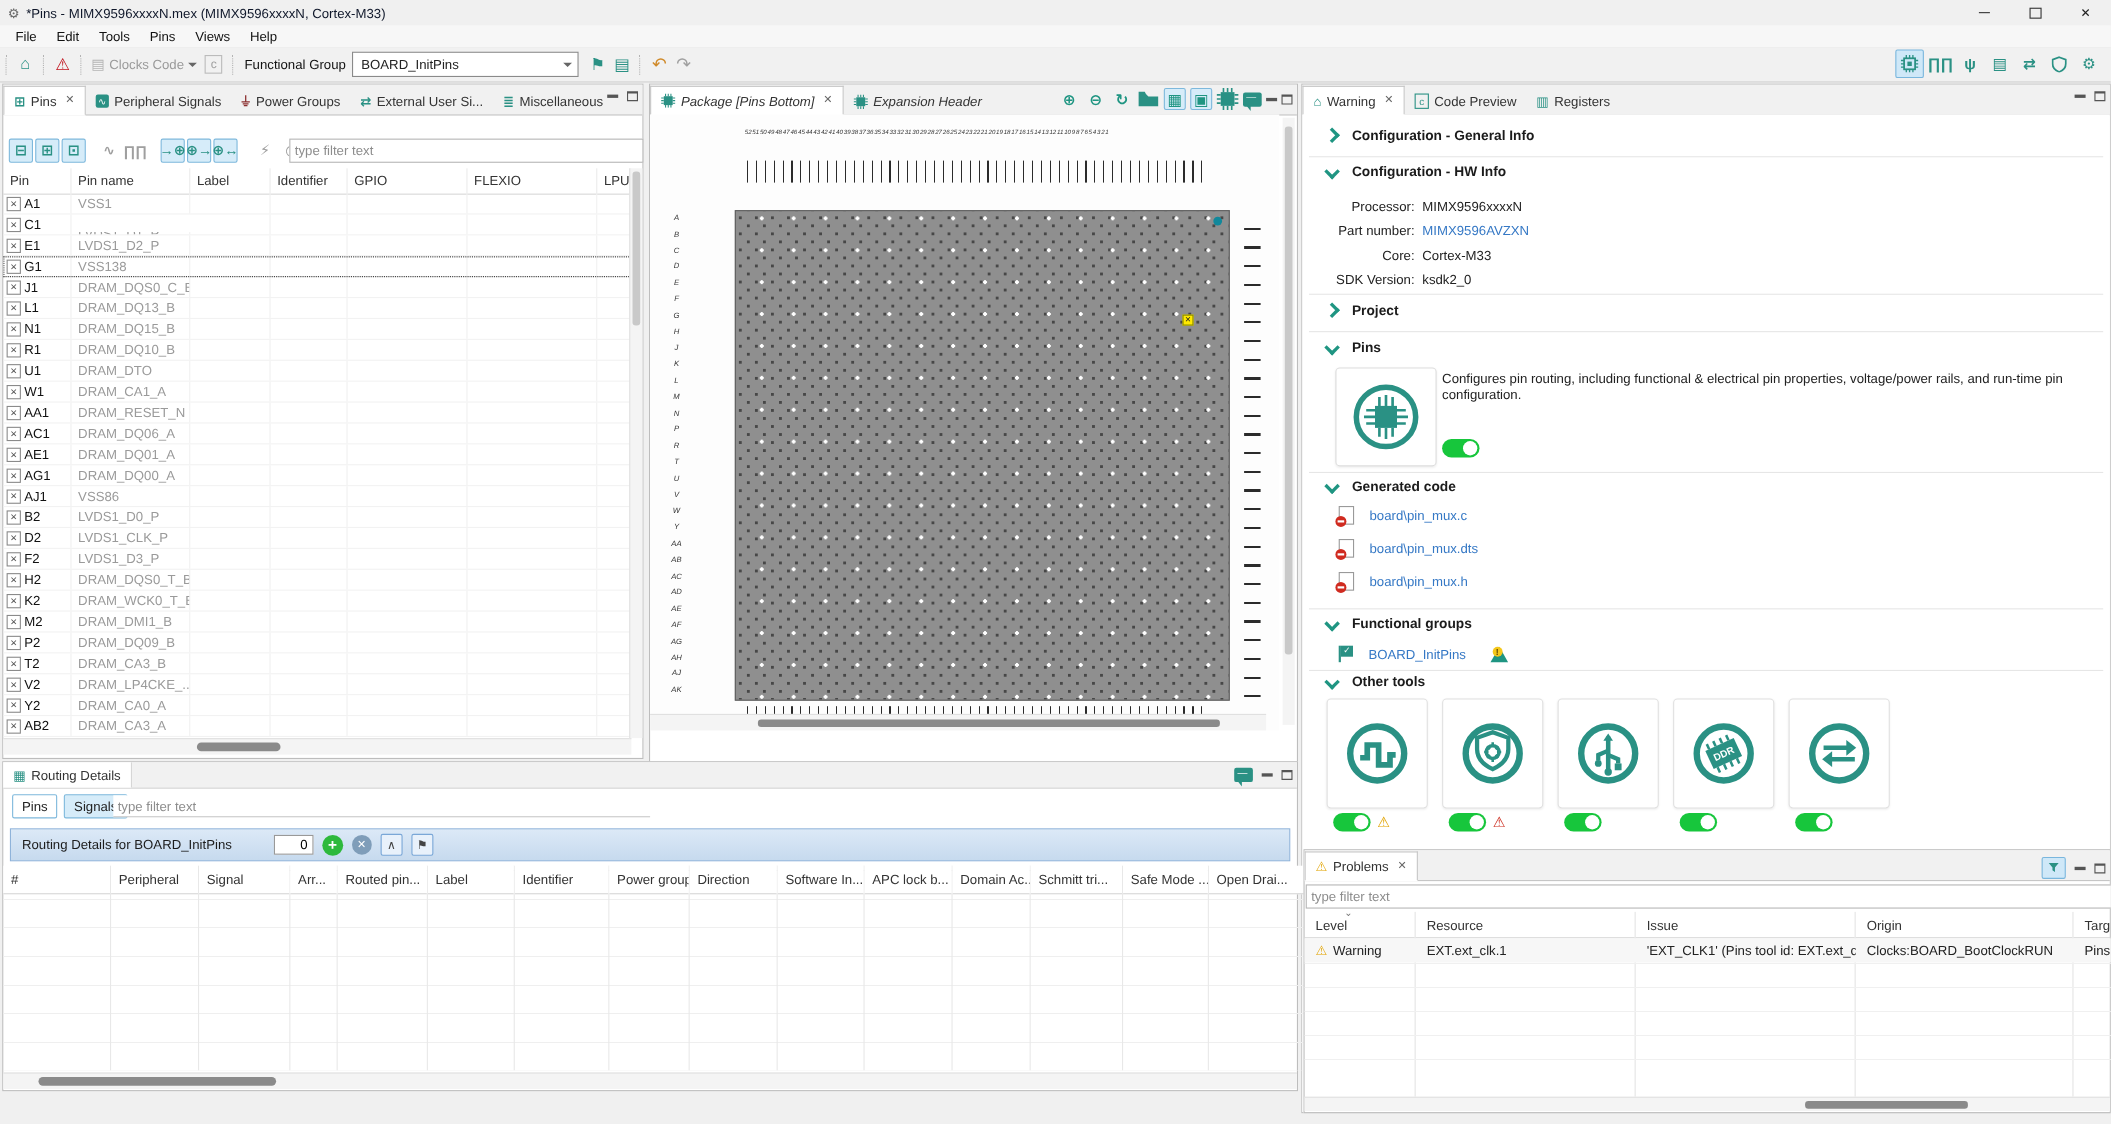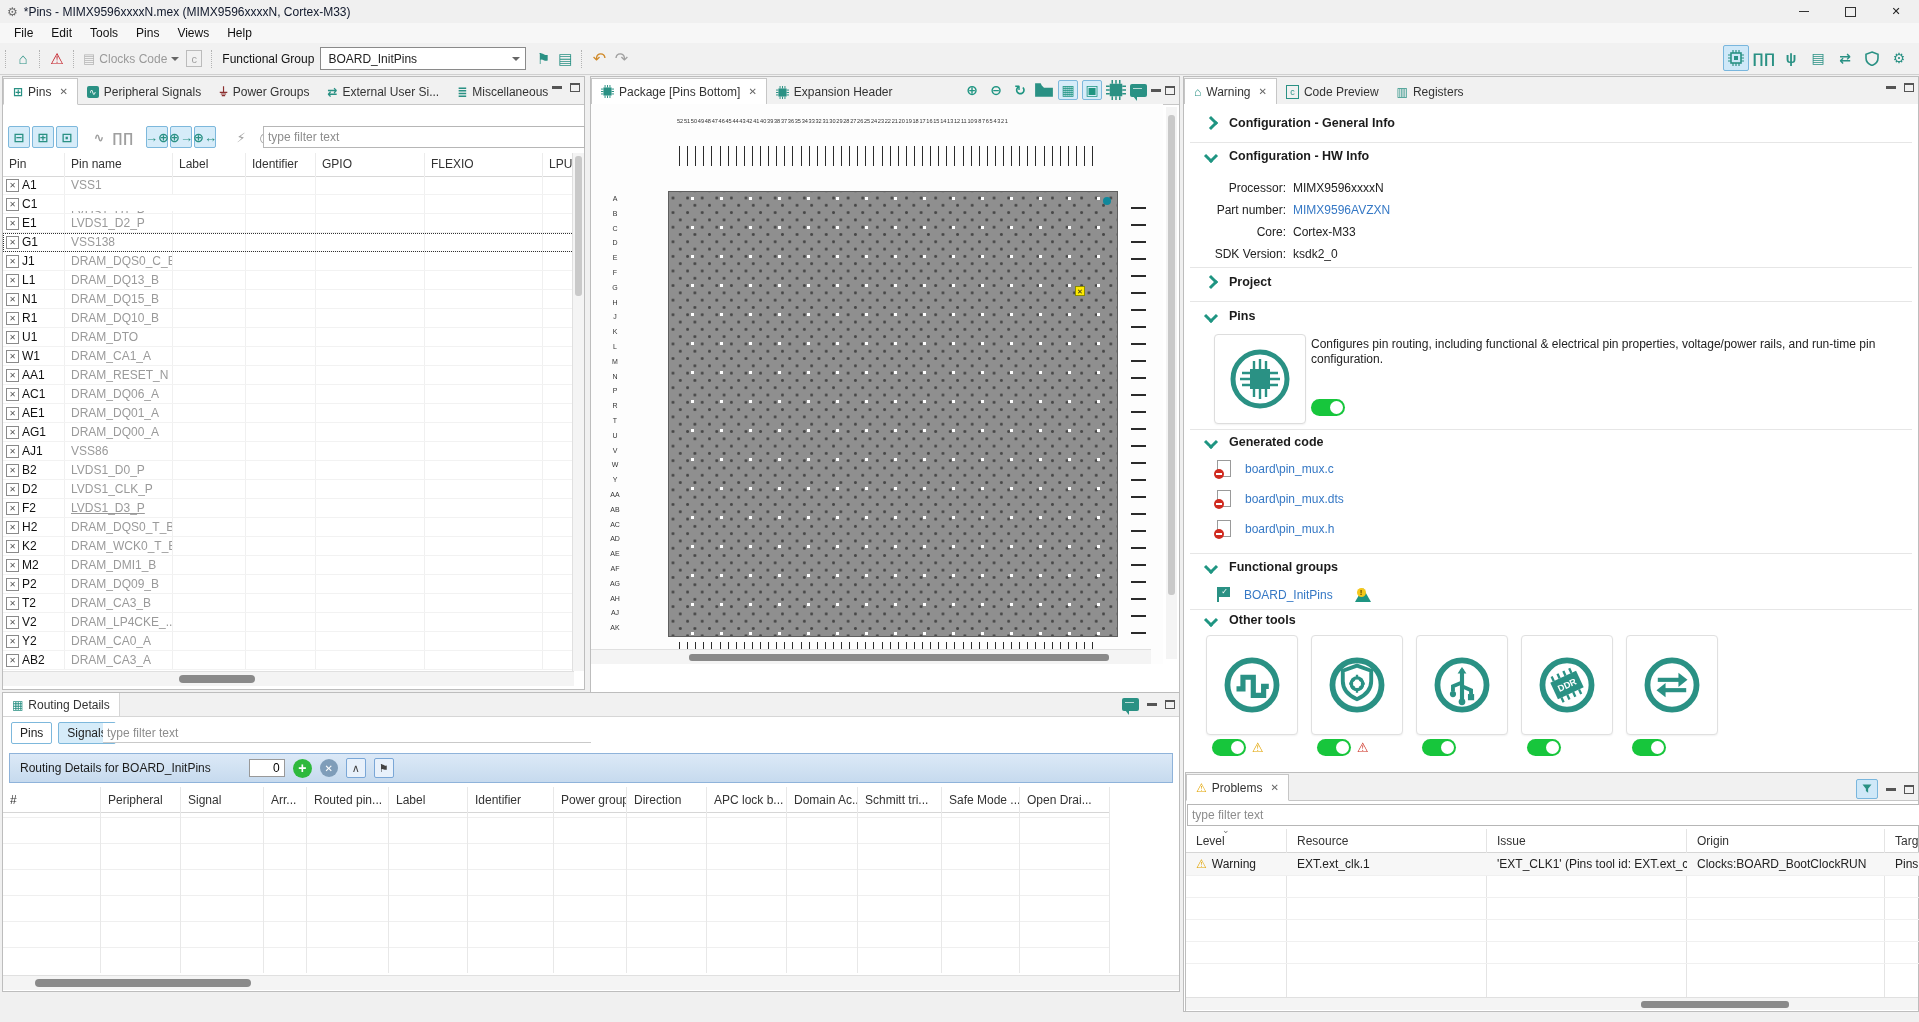--- a/index.html
+++ b/index.html
@@ -62,21 +62,21 @@
   .pcell{box-sizing:border-box;border-right:1px solid #f0f0f0;overflow:hidden;white-space:nowrap;display:flex;align-items:center;padding-left:6px;}
   .pcell.c0{padding-left:3px;gap:3px;}
   .xbox{width:11px;height:11px;border:1px solid #8a8a8a;color:#555;font-size:8px;line-height:11px;display:inline-flex;align-items:center;justify-content:center;background:#fff;flex:none;}
   .pid{color:#111;}
   .pname{color:#9a9a9a;}
   #left-hscroll{position:absolute;left:0;top:594px;width:571px;height:14px;background:#f4f4f4;border-top:1px solid #e0e0e0;}
   #left-hscroll .thumb{position:absolute;left:176px;top:3px;width:76px;height:8px;background:#8a8a8a;border-radius:4px;}
   #left-vscroll{position:absolute;right:0;top:76px;width:11px;height:518px;background:#f4f4f4;border-left:1px solid #e0e0e0;}
   #left-vscroll .thumb{position:absolute;left:2px;top:3px;width:7px;height:140px;background:#c9c9c9;border-radius:3px;}
   
-  #mid-panel{left:590px;top:76px;width:590px;height:704px;}
+  #mid-panel{left:590px;top:76px;width:590px;height:704px;font-style:italic;}
   #mid-icons{position:absolute;right:4px;top:3px;display:flex;align-items:center;gap:4px;}
   .mico{width:20px;height:20px;display:flex;align-items:center;justify-content:center;color:#1f9582;font-size:14px;font-weight:bold;}
   .mico.blue{background:#d6ecf9;border:1px solid #7db8dc;border-radius:2px;box-sizing:border-box;}
   #pkg-area{position:absolute;left:0;top:27px;width:572px;height:560px;background:#fdfdfd;overflow:hidden;}
   #pkg-numbers{position:absolute;left:86px;top:14px;width:414px;height:10px;display:flex;justify-content:space-between;font-size:7px;color:#333;transform:scale(0.8);transform-origin:left top;white-space:nowrap;}
   .ticks-h{position:absolute;left:88px;width:414px;height:20px;background:repeating-linear-gradient(90deg,#2b2b2b 0 1px,transparent 1px 8.1px);}
   #pkg-ticks-top{top:42px;}
   #pkg-ticks-bottom{top:538px;}
   #pkg-letters{position:absolute;left:16px;top:88px;width:16px;display:flex;flex-direction:column;font-size:7px;color:#333;line-height:14.8px;text-align:center;}
   #pkg-dashes{position:absolute;left:540px;top:94px;width:15px;height:436px;background:repeating-linear-gradient(0deg,#2b2b2b 0 2px,transparent 2px 17px);}
@@ -484,21 +484,21 @@
           <div class="pcell" style="width: 70px;"></div>
           <div class="pcell" style="width: 109px;"></div>
           <div class="pcell" style="width: 118px;"></div>
           <div class="pcell" style="width: 31px;"></div>
         </div>
         <div class="prow">
           <div class="pcell c0" style="width: 62px;">
             <span class="xbox">✕</span>
             <span class="pid">F2</span>
           </div>
-          <div class="pcell pname" style="width: 108px; text-decoration: underline;">LVDS1_D3_P</div>
+          <div class="pcell pname" style="width: 108px;">LVDS1_D3_P</div>
           <div class="pcell" style="width: 73px;"></div>
           <div class="pcell" style="width: 70px;"></div>
           <div class="pcell" style="width: 109px;"></div>
           <div class="pcell" style="width: 118px;"></div>
           <div class="pcell" style="width: 31px;"></div>
         </div>
         <div class="prow">
           <div class="pcell c0" style="width: 62px;">
             <span class="xbox">✕</span>
             <span class="pid">H2</span>
@@ -960,20 +960,23 @@
         </div>
         <div class="rcol" style="width: 86px;">
           <div class="rhead">Identifier</div>
         </div>
         <div class="rcol" style="width: 73px;">
           <div class="rhead">Power group</div>
         </div>
         <div class="rcol" style="width: 80px;">
           <div class="rhead">Direction</div>
         </div>
+        <div class="rcol" style="width: 79px;">
+          <div class="rhead">Software In...</div>
+        </div>
         <div class="rcol" style="width: 80px;">
           <div class="rhead">APC lock b...</div>
         </div>
         <div class="rcol" style="width: 71px;">
           <div class="rhead">Domain Ac...</div>
         </div>
         <div class="rcol" style="width: 84px;">
           <div class="rhead">Schmitt tri...</div>
         </div>
         <div class="rcol" style="width: 78px;">

